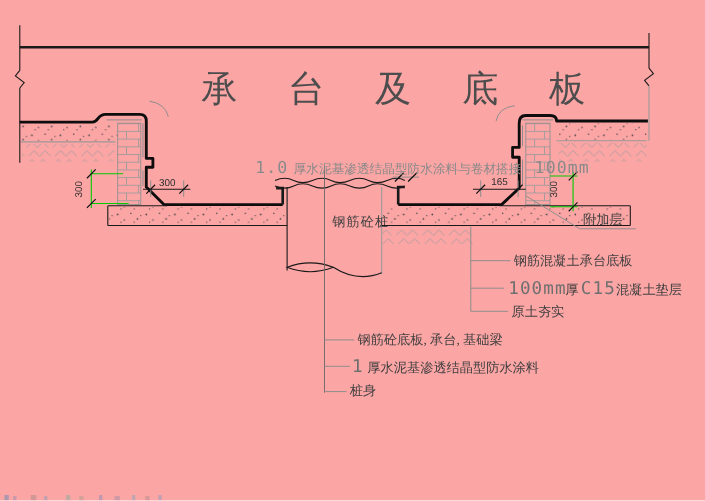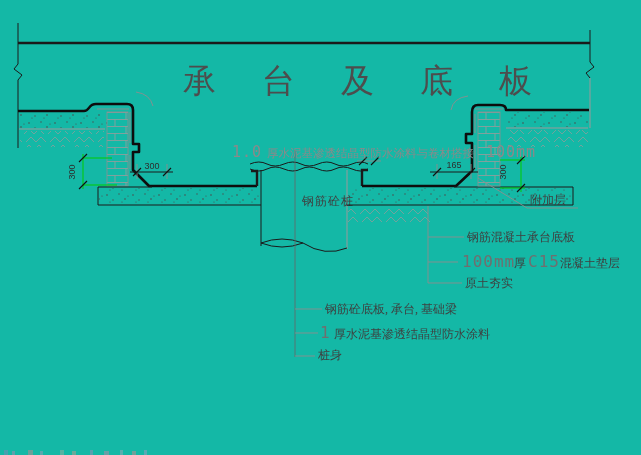--- a/index.html
+++ b/index.html
@@ -1,16 +1,16 @@
 <!DOCTYPE html>
 <html><head>
 <meta charset="utf-8">
 <style>
   html,body{margin:0;padding:0;background:#fff;}
-  .stage{position:relative;width:641px;height:455px;background:#14b8a6;overflow:hidden;
+  .stage{position:relative;width:641px;height:455px;background:#fca5a5;overflow:hidden;
          font-family:"Liberation Sans",sans-serif;text-align:center;}
   svg{display:block;}
   .ln   {stroke:#1a1a1a;stroke-width:1;fill:none;}
   .lnth {stroke:#1a1a1a;stroke-width:2.4;fill:none;}
   .thick{stroke:#0d0d0d;stroke-width:2.6;fill:none;stroke-linejoin:round;stroke-linecap:butt;}
   .gray {stroke:#9a9a9a;stroke-width:1;fill:none;}
   .tgray{stroke:#8d8d8d;stroke-width:.9;fill:none;}
   .tick {stroke:#111;stroke-width:1.1;}
   .ext  {stroke-width:1;fill:none;}
   .dimtxt{font-family:"Liberation Sans",sans-serif;font-size:9px;fill:#2e2e2e;}

